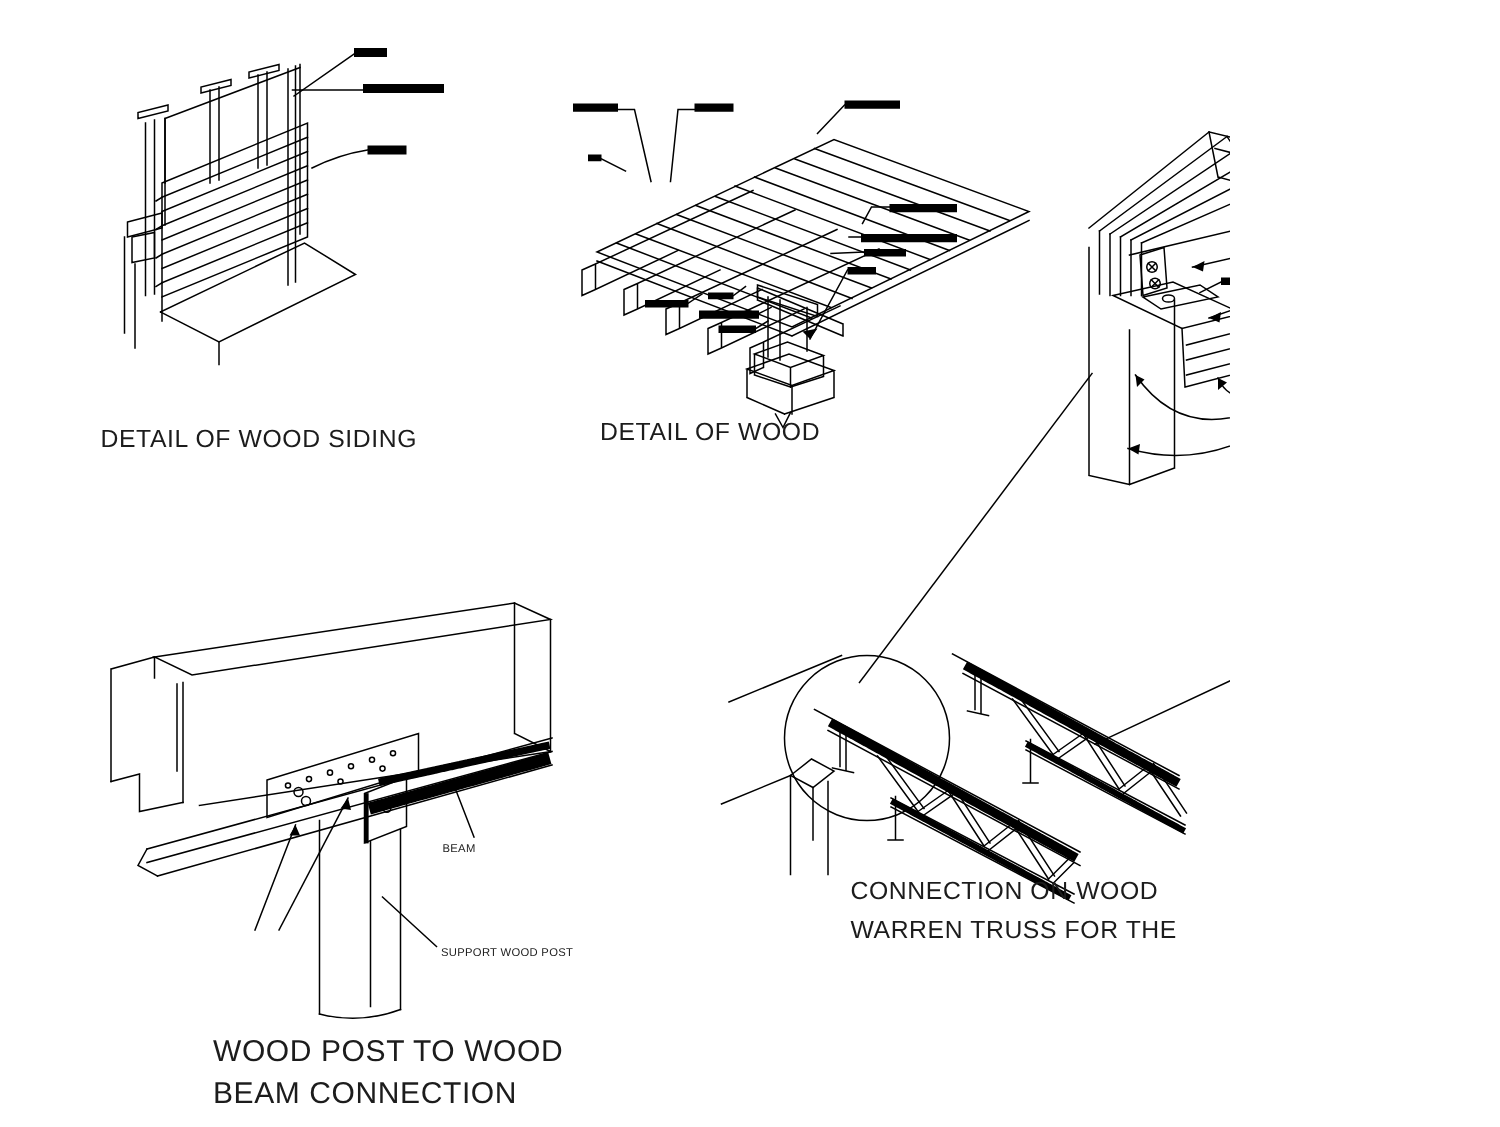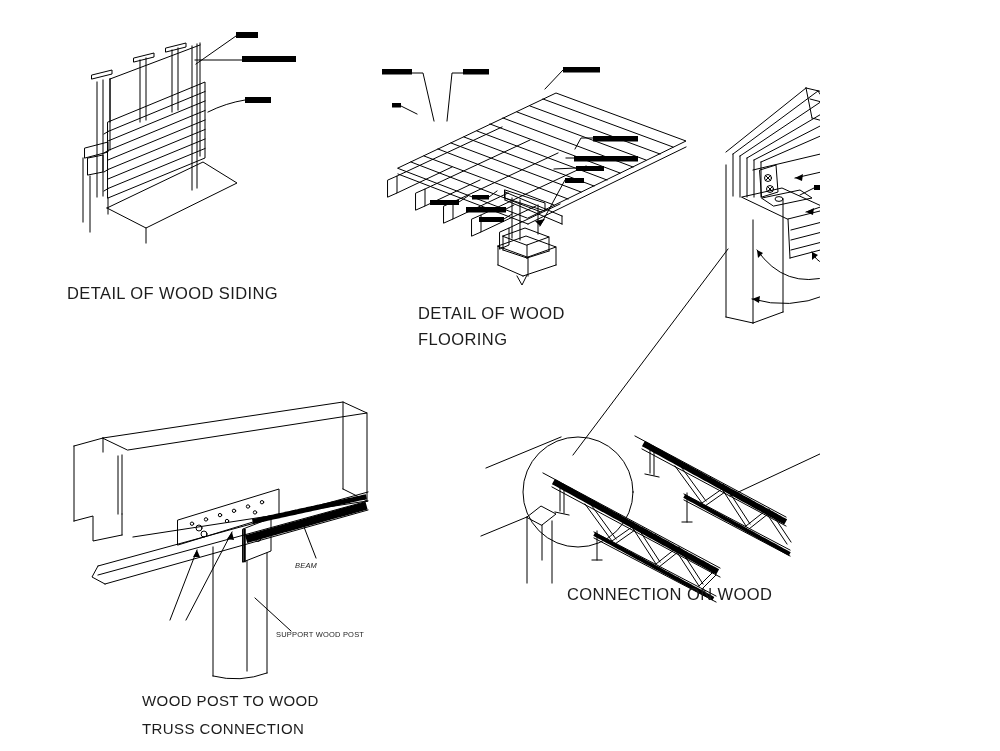--- a/index.html
+++ b/index.html
@@ -245,34 +245,34 @@
     <path d="M765,511 L787,544 M769,509 L791,542"></path>
 
     <path d="M822,453 L730,496"></path>
   </g>
 </svg>
 
   <div class="caption" style="left:67px;top:281px;">
     <div>DETAIL OF WOOD SIDING</div>
   </div>
 
-  <div class="caption" style="left:418px;top:275px;line-height:26px;margin-top:25px;">
+  <div class="caption" style="left:400px;top:275px;line-height:26px;">
     <div>DETAIL OF WOOD</div>
-    <div>FLOORING</div>
-  </div>
-
-  <div class="caption" style="left:142px;top:687px;font-size:15px;line-height:28px;">
+  </div>
+
+  <div class="caption" style="left:142px;top:687px;font-size:20px;line-height:28px;">
     <div>WOOD POST TO WOOD</div>
-    <div>TRUSS CONNECTION</div>
+    <div>BEAM CONNECTION</div>
   </div>
 
   <div class="caption" style="left:567px;top:581px;line-height:26px;">
     <div>CONNECTION ON WOOD</div>
-  </div>
-
-
-  <div class="small-label" style="left:295px;top:561px;font-style:italic;">BEAM</div>
-
-  <div class="small-label" style="left:276px;top:630px;">SUPPORT WOOD POST</div>
+    <div>WARREN TRUSS FOR THE</div>
+  </div>
+
+
+  <div class="small-label" style="left:295px;top:561px;">BEAM</div>
+
+  <div class="small-label" style="left:294px;top:630px;">SUPPORT WOOD POST</div>
 
   <div class="tiny-label" style="left:826px;top:446px;">WOOD(WARREN TRUSS)</div>
 
 </div>
 
 </body></html>

